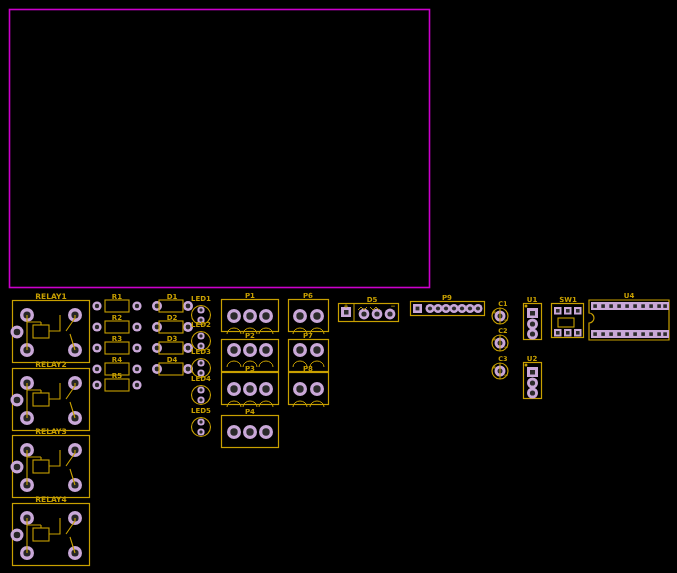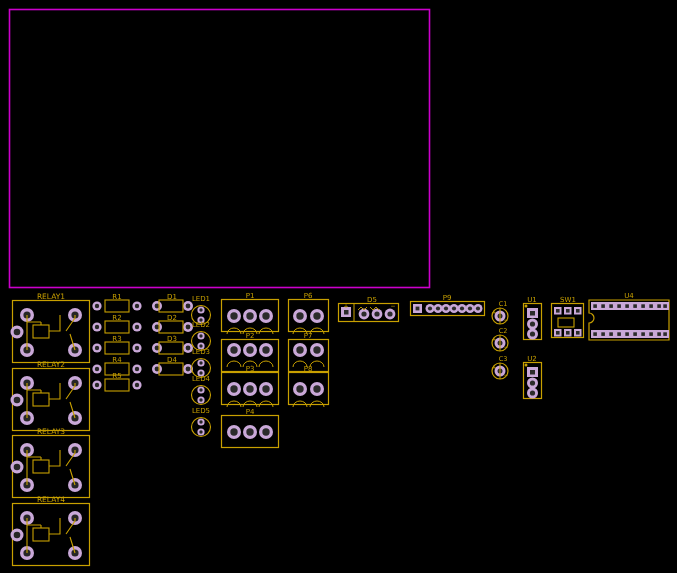--- a/index.html
+++ b/index.html
@@ -1,18 +1,18 @@
 <!DOCTYPE html>
 <html><head>
 <meta charset="utf-8">
 <title>PCB Layout</title>
 <style>
   html,body{margin:0;padding:0;background:#000;}
   body{width:677px;height:573px;overflow:hidden;font-family:"DejaVu Sans",sans-serif;}
-  #board{position:relative;width:677px;height:573px;background:#000;}
+  #board{position:relative;width:677px;height:573px;background:#000;font-weight:bold;}
   svg{display:block;}
   text{font-family:"DejaVu Sans",sans-serif;fill:#c8a000;}
 </style>
 </head>
 <body>
 
 <div id="board">
 <svg width="677" height="573" viewBox="0 0 677 573">
 
   <rect x="0" y="0" width="677" height="573" fill="#000000"></rect>

